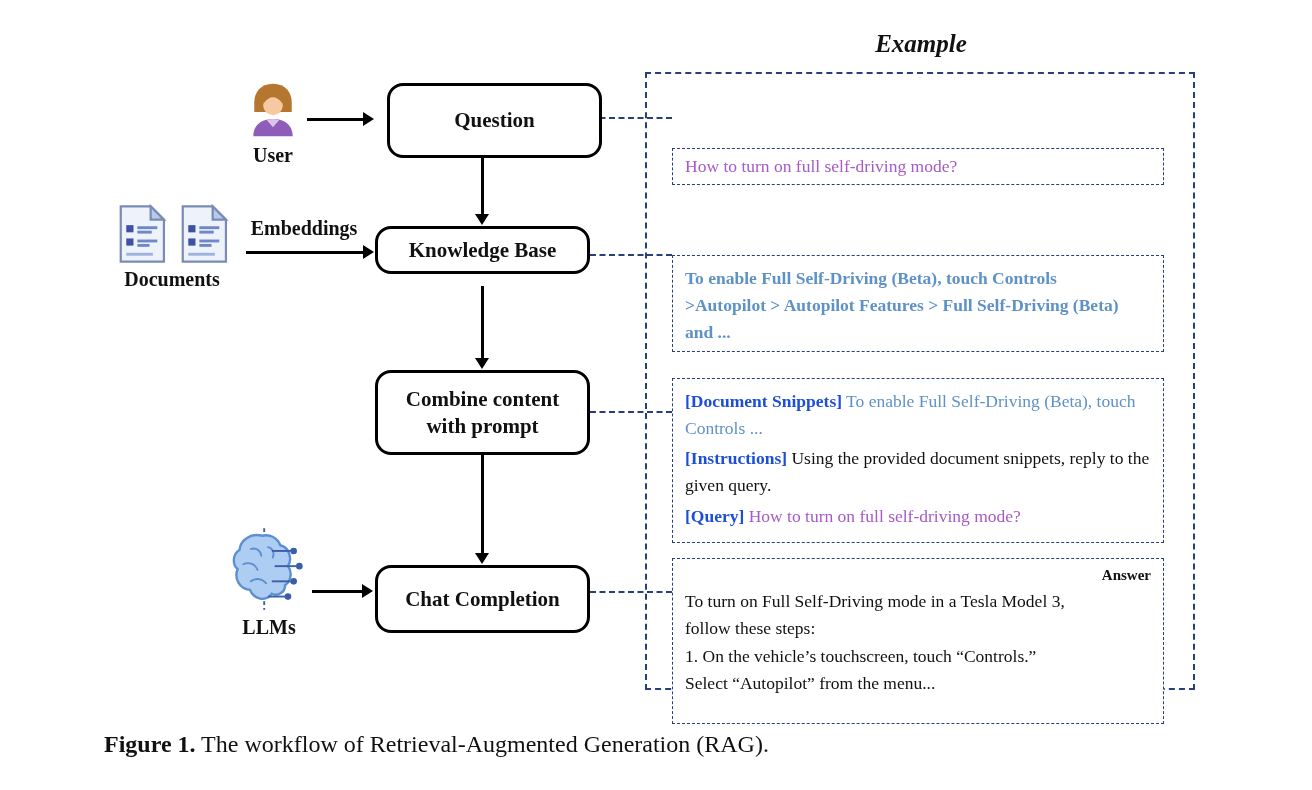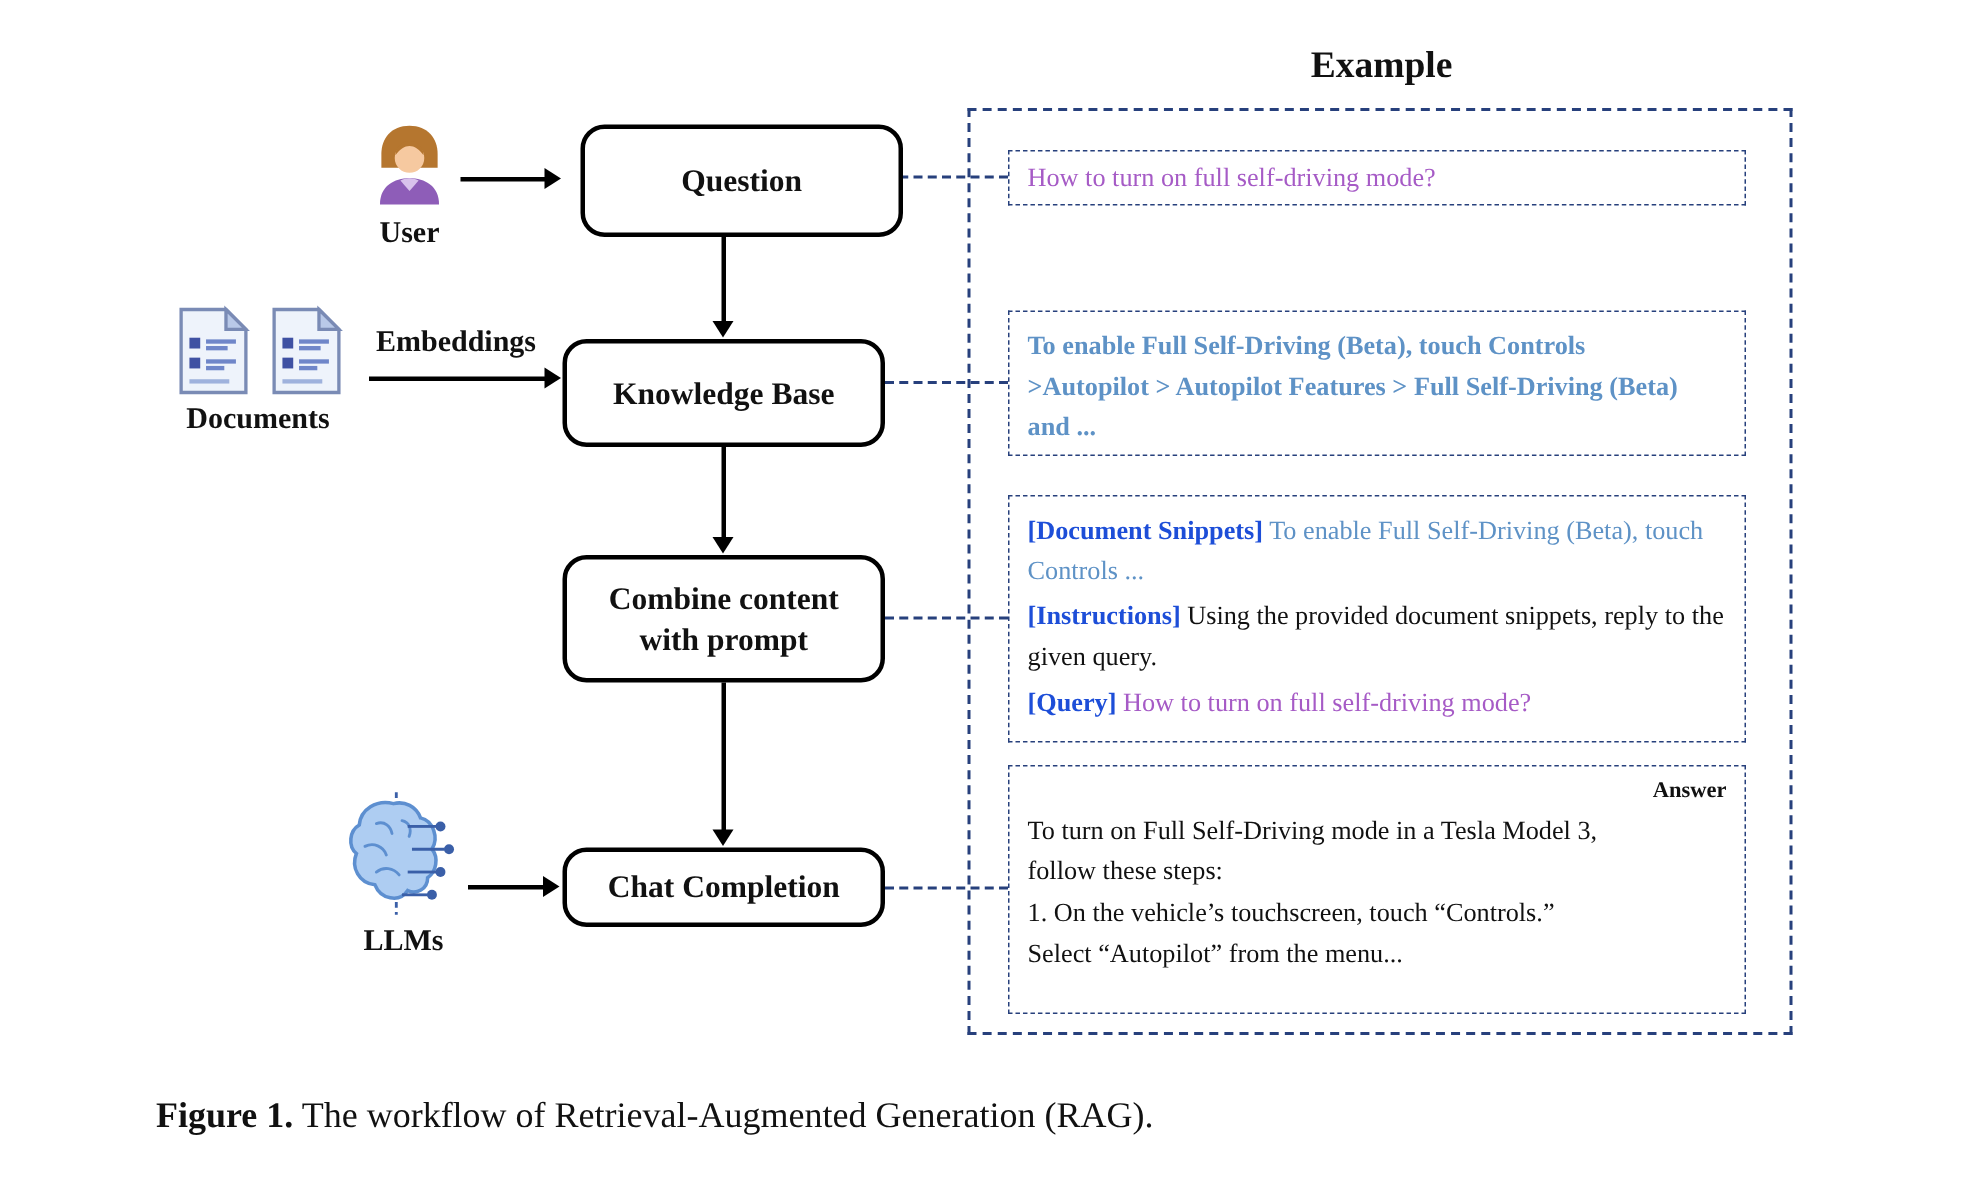--- a/index.html
+++ b/index.html
@@ -15,23 +15,23 @@
   
   .node {
     position:absolute; left:375px; width:215px;
     border:3px solid #000; border-radius:16px; background:#fff;
     display:flex; align-items:center; justify-content:center;
     text-align:center; font-weight:bold; font-size:21px; line-height:1.25;
     box-sizing:border-box; padding:4px 10px;
     z-index:2;
   }
   #node-question   { top:83px;  height:75px;margin-left:12px; }
-  #node-kb         { top:226px; height:72px; }
+  #node-kb         { top:226px; height:48px; }
   #node-combine    { top:370px; height:85px; }
-  #node-chat       { top:565px; height:53px; }
+  #node-chat       { top:565px; height:68px; }
 
   
   .varrow { position:absolute; left:481px; width:3px; background:#000; z-index:1; }
   .varrow::after {
     content:""; position:absolute; left:-6px; bottom:-10px;
     border-left:7.5px solid transparent; border-right:7.5px solid transparent;
     border-top:11px solid #000;
   }
   #varrow-q-kb      { top:158px; height:57px; }
   #varrow-kb-comb   { top:286px; height:73px; }
@@ -58,31 +58,32 @@
 
   .icon-wrap { position:absolute; }
   #icon-user  { left:243px; top:80px;  width:60px; height:60px; }
   #icon-docs  { left:112px; top:203px; width:126px; height:62px; }
   #icon-brain { left:230px; top:526px; width:76px; height:86px; }
   .icon-wrap svg { width:100%; height:100%; display:block; }
 
   
   #example-header {
     position:absolute; left:645px; top:30px; width:552px;
-    text-align:center; font-weight:bold; font-size:25px;
+    text-align:center; font-weight:bold; font-size:25px;font-style:italic;
   }
   #example-outer {
     position:absolute; left:645px; top:72px; width:550px; height:618px;
     border:2px dashed #27407c; box-sizing:border-box; background:#fff;
   }
   .ex-box {
     position:absolute; left:672px; width:492px;
     border:1.5px dashed #27407c; box-sizing:border-box; background:#fff;
     font-size:17.5px; line-height:1.55; padding:5px 12px;
     z-index:2;
+    margin-top:48px;
   }
   #ex-question { top:100px; height:37px; display:flex; align-items:center; }
   #ex-kb       { top:207px; height:97px; padding-top:9px;font-weight:bold; }
   #ex-prompt   { top:330px; height:165px; padding-top:9px; }
   #ex-answer   { top:510px; height:166px; padding-top:5px; }
 
   .txt-purple { color:#a65bc6; }
   .txt-blue   { color:#5e92c6; }
   .pre { white-space:pre-line; }
 

